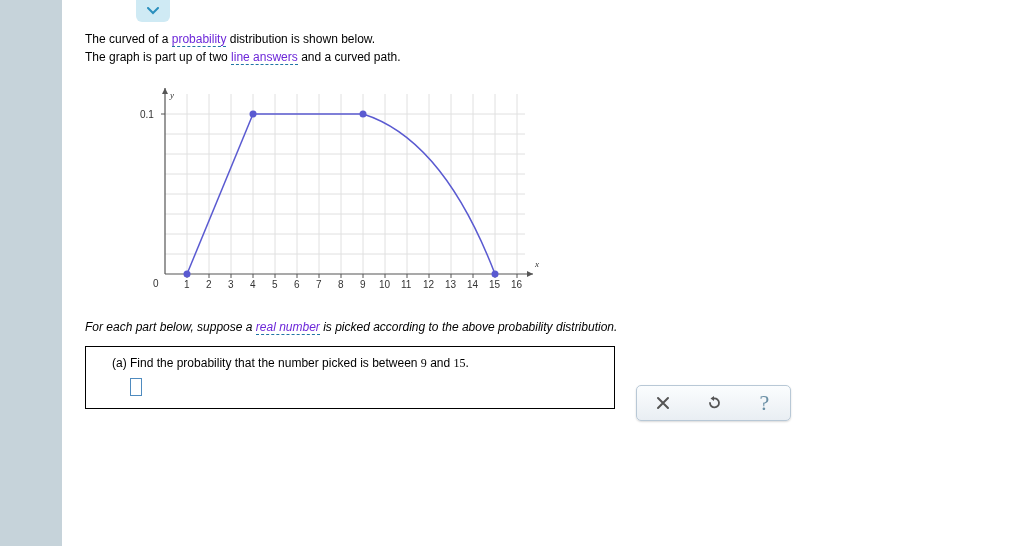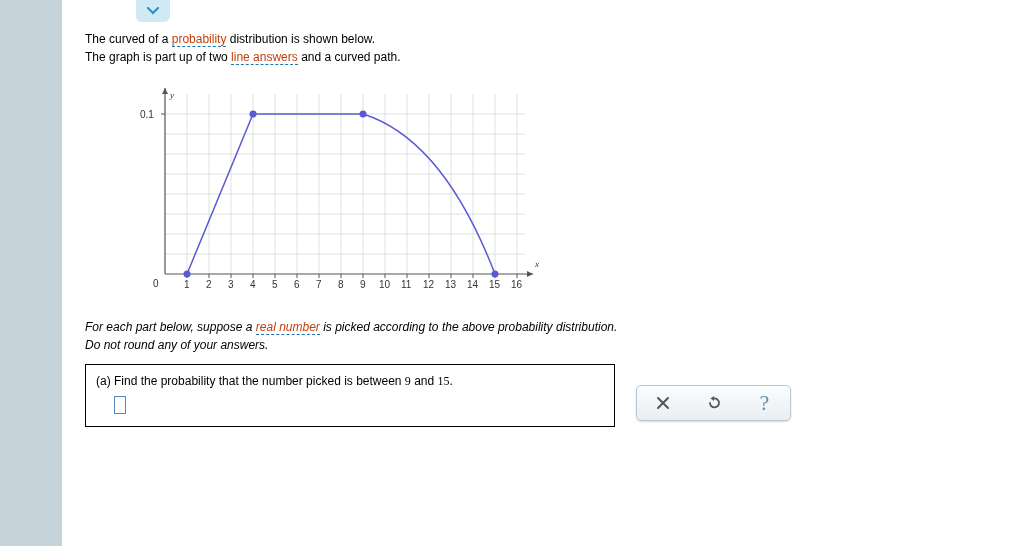--- a/index.html
+++ b/index.html
@@ -40,38 +40,38 @@
     align-items: center;
     justify-content: center;
     cursor: pointer;
   }
   .dropdown-arrow svg { display: block; }
   .intro {
     margin-top: 30px;
     line-height: 1.5;
   }
   .link-term {
-    color: #c2410c;
+    color: #6d28d9;
     border-bottom: 1px dashed #2075a4;
     cursor: help;
   }
   .graph-wrap {
     margin-top: 18px;
     margin-left: 30px;
   }
   .question-intro {
     margin-top: 14px;
     line-height: 1.5;
     font-style: italic;
   }
   .question-box {
     margin-top: 10px;
     border: 1px solid #000;
     width: 530px;
-    padding: 8px 10px 12px 10px;
+    padding: 8px 10px 12px 26px;
   }
   .part { margin-bottom: 10px; }
   .part:last-child { margin-bottom: 0; }
   .part-text { line-height: 1.4; }
   .answer-field {
     display: inline-block;
     margin-top: 6px;
     margin-left: 18px;
     width: 12px;
     height: 18px;
@@ -213,21 +213,20 @@
 
       <circle class="data-point" cx="72" cy="190" r="3.5"></circle>
       <circle class="data-point" cx="138" cy="30" r="3.5"></circle>
       <circle class="data-point" cx="248" cy="30" r="3.5"></circle>
       <circle class="data-point" cx="380" cy="190" r="3.5"></circle>
     </svg>
   </div>
 
   <div class="question-intro">
     <span>For each part below, suppose a </span><span class="link-term">real number</span><span> is picked according to the above probability distribution.</span><br>
-    <span>Do not round any of your answers.</span>
   </div>
 
   <div class="question-box">
     <div class="part">
       <div class="part-text">
         <span>(a) Find the probability that the number picked is between </span><span class="serif-num">9</span><span> and </span><span class="serif-num">15</span><span>.</span>
       </div>
       <span class="answer-field"></span>
     </div>
   </div>

